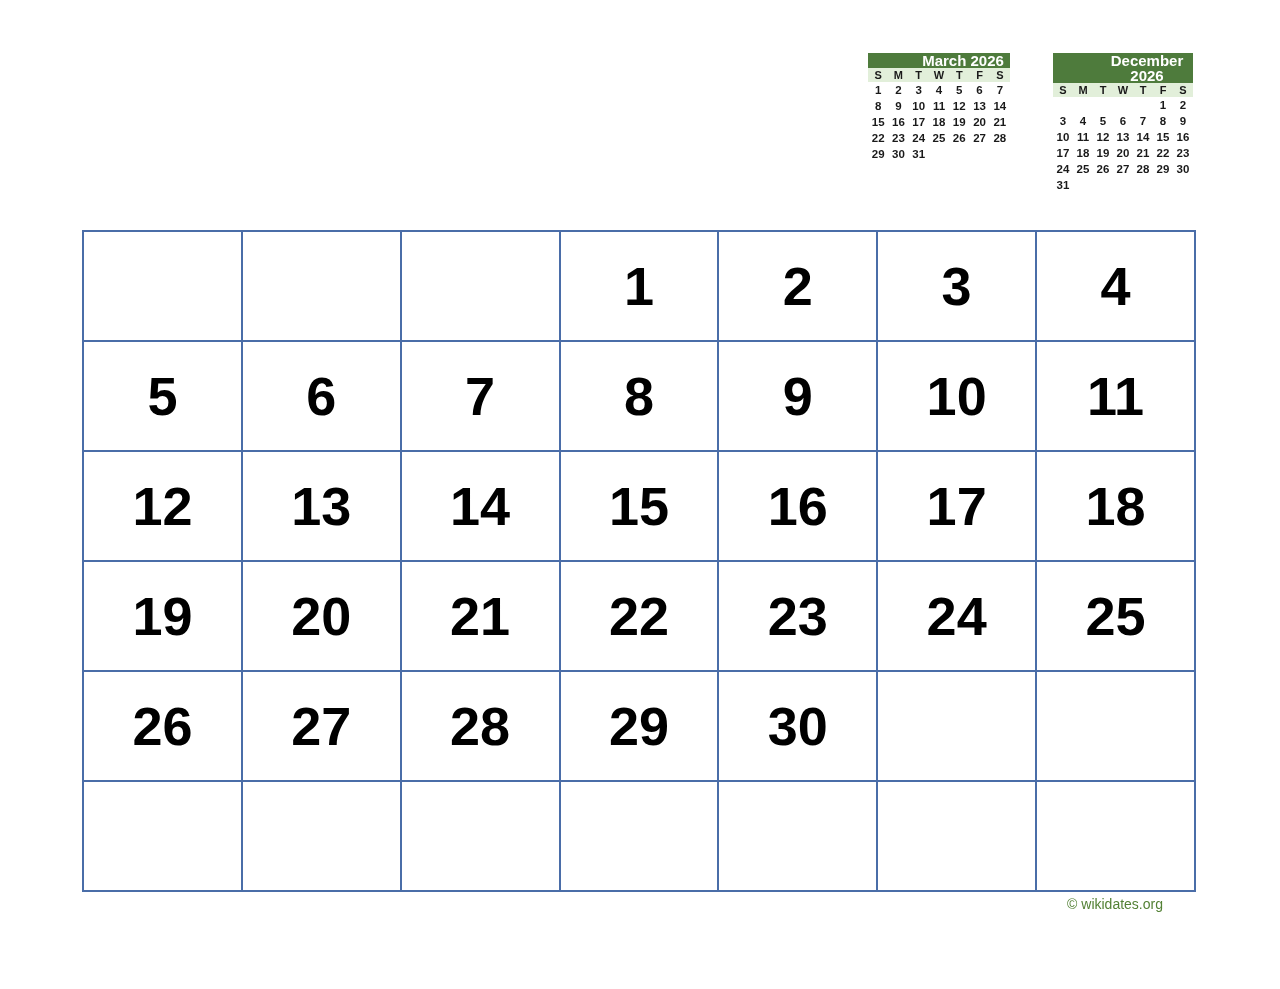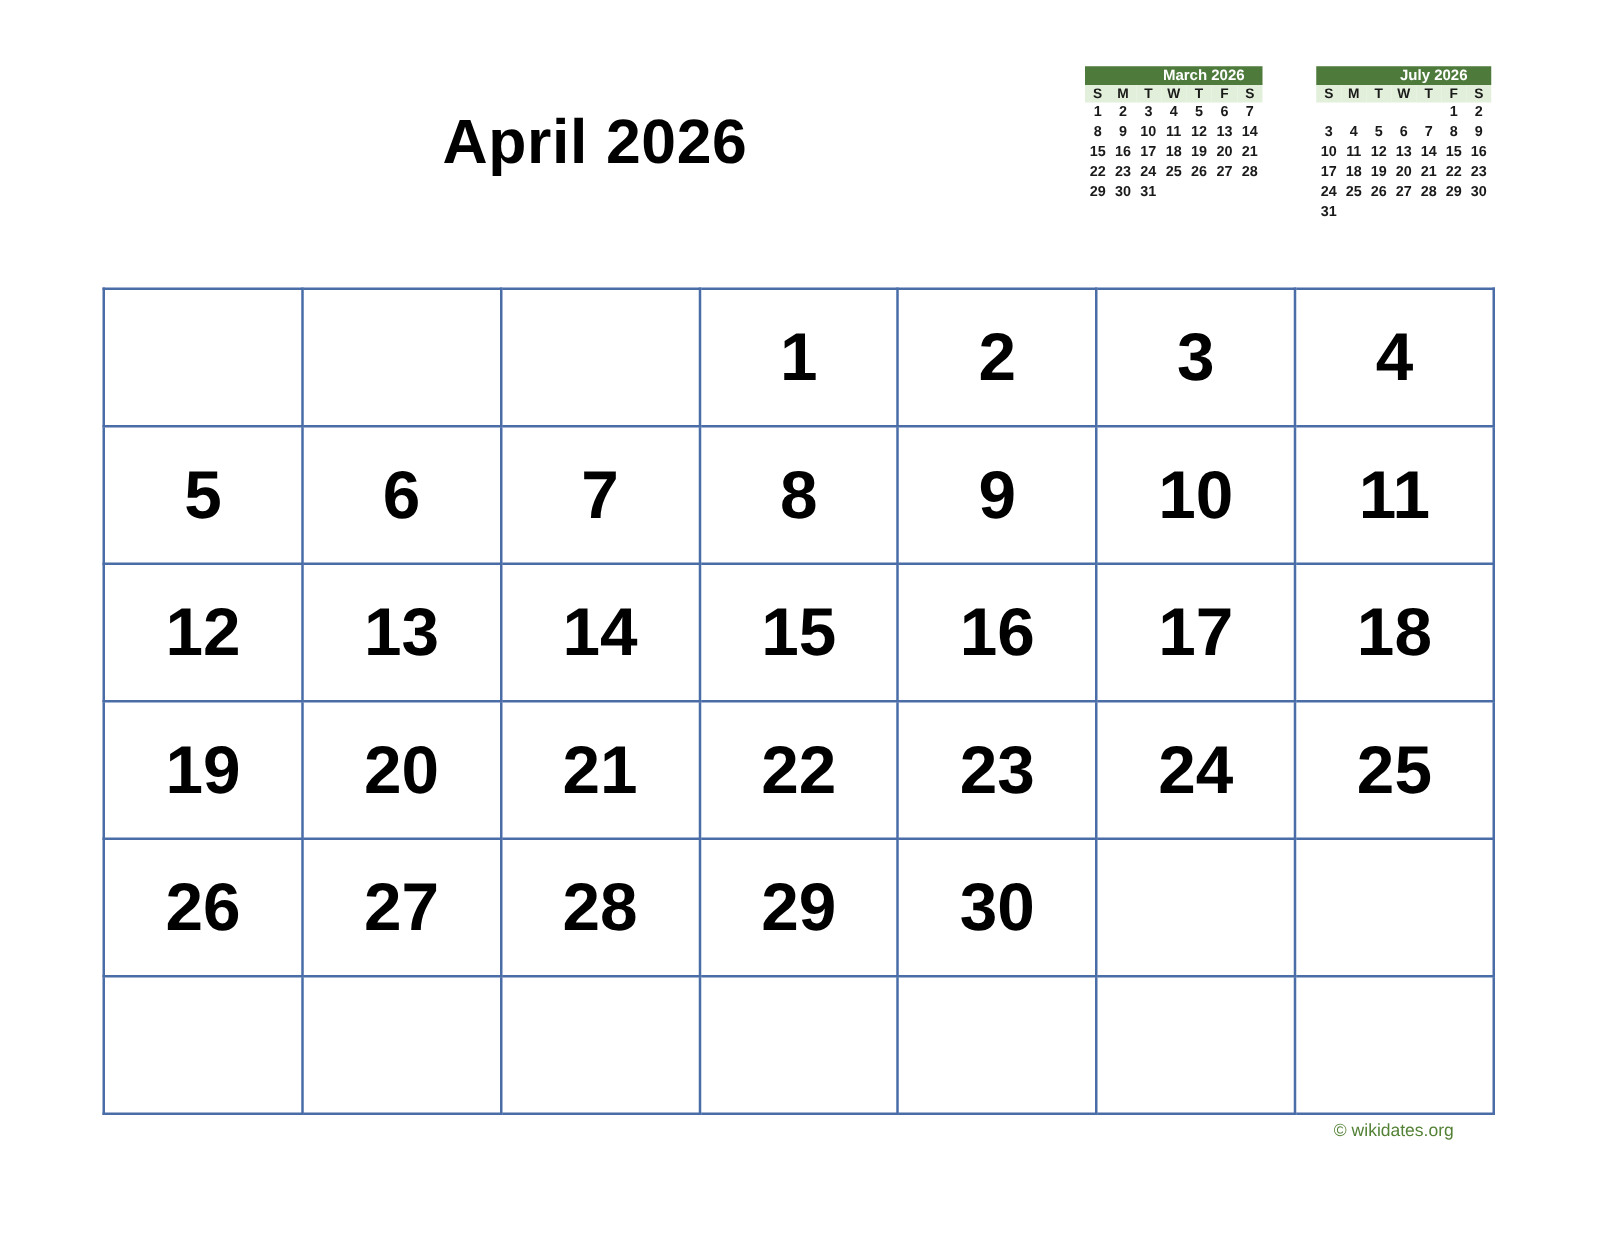--- a/index.html
+++ b/index.html
@@ -17,21 +17,21 @@
     letter-spacing:0.5px;
   }
 
   
   .mini-cal { position:absolute; top:53px; }
   .mini-cal.march { left:868px; width:142px; }
   .mini-cal.may   { left:1053px; width:140px; }
   .mini-cal table { width:100%; border-collapse:collapse; table-layout:fixed; }
   .mini-cal .mini-title-cell {
     background:var(--mini-header-bg,#4e7b3c); color:var(--mini-header-text,#fff);
-    font-size:12px; font-weight:bold; text-align:center; height:15px; line-height:15px;padding-left:48px;
+    font-size:15px; font-weight:bold; text-align:center; height:15px; line-height:15px;padding-left:48px;
   }
   .mini-cal .mini-day-row td {
     background:var(--mini-dayrow-bg,#e2efda); color:#1a1a1a;
     font-size:11px; font-weight:bold; text-align:center; height:14px; line-height:14px;
   }
   .mini-cal tbody td {
     font-size:11.5px; font-weight:bold; color:#1a1a1a;
     text-align:center; height:16px; line-height:16px;
   }
 
@@ -60,21 +60,20 @@
   .copyright {
     position:absolute; top:896px; right:117px;
     font-size:14px; color:var(--copyright-green,#538135);margin-left:40px;
   }
 </style>
 </head>
 <body>
 
 <div id="page">
 
-  <h1 class="page-title">April 2026</h1>
 
   <div class="mini-cal march">
     <table>
       <thead>
         <tr>
           <td colspan="7" class="mini-title-cell">March 2026</td>
         </tr>
         <tr class="mini-day-row">
             <td>S</td>
             <td>M</td>
@@ -132,21 +131,21 @@
             <td></td>
           </tr>
         </tbody>
     </table>
   </div>
 
   <div class="mini-cal may">
     <table>
       <thead>
         <tr>
-          <td colspan="7" class="mini-title-cell">July 2026</td>
+          <td colspan="7" class="mini-title-cell">December 2026</td>
         </tr>
         <tr class="mini-day-row">
             <td>S</td>
             <td>M</td>
             <td>T</td>
             <td>W</td>
             <td>T</td>
             <td>F</td>
             <td>S</td>
           </tr>

